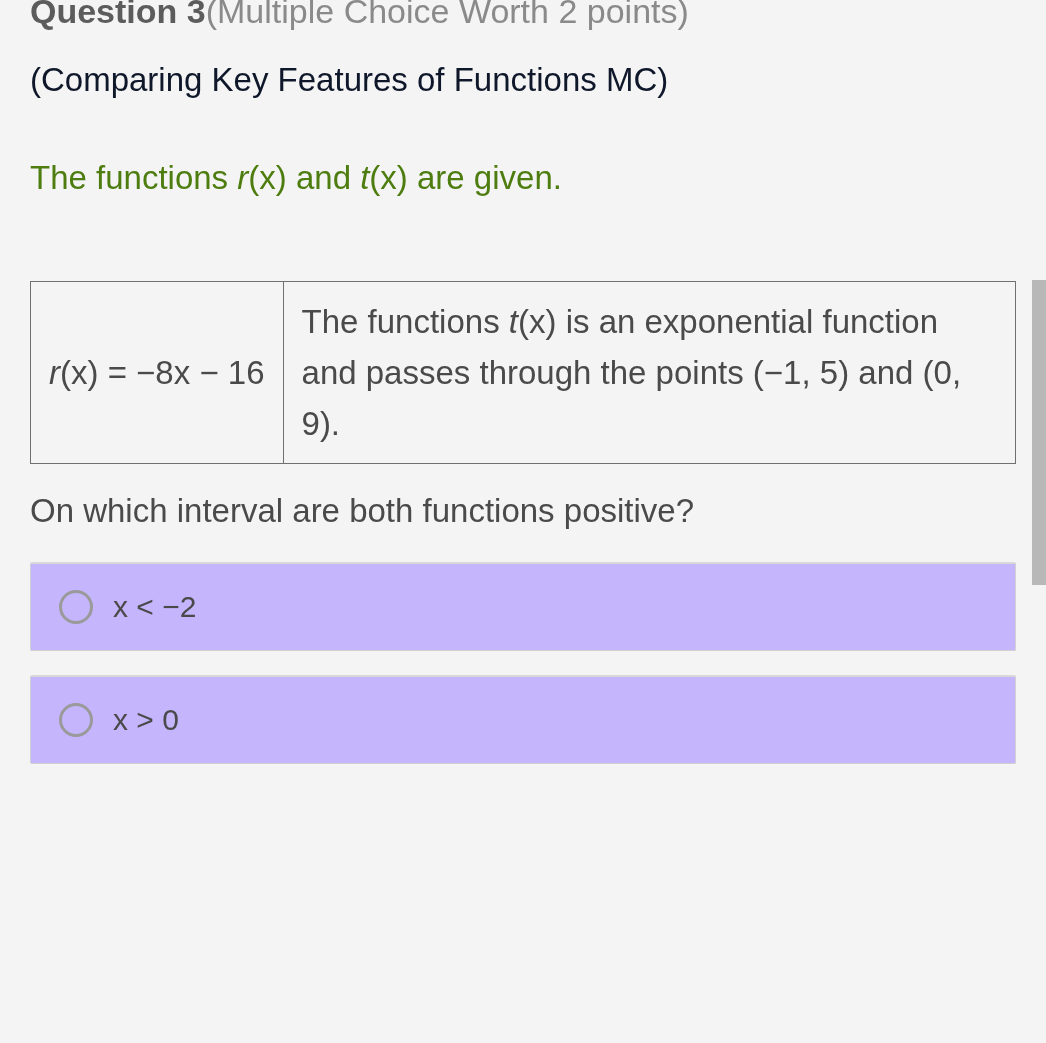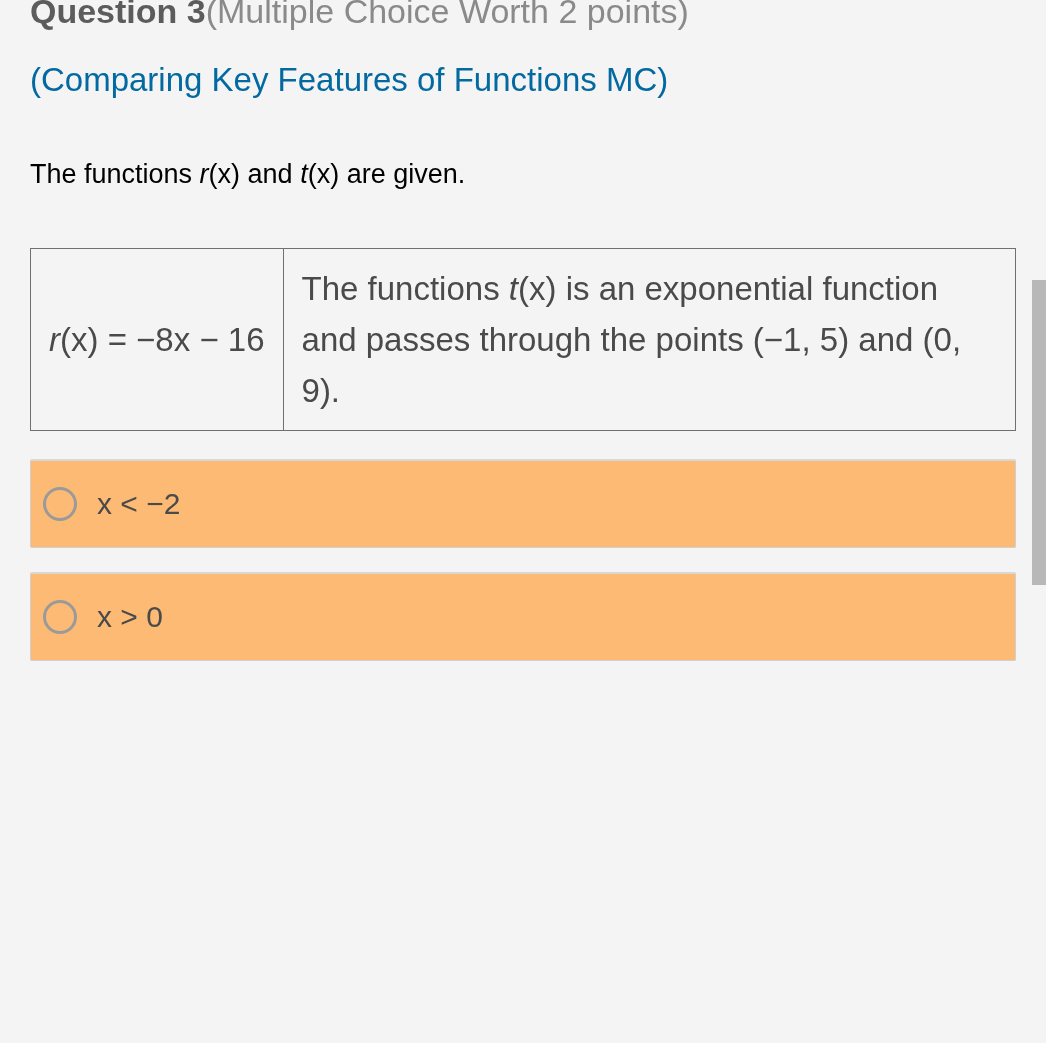--- a/index.html
+++ b/index.html
@@ -22,27 +22,27 @@
     color: #8a8a8a;
     margin-bottom: 30px;
     margin-top: -8px;
   }
   .question-header .qnum {
     font-weight: 700;
     color: #5c5c5c;
   }
   .topic {
     font-size: 33px;
-    color: #0369a1;
+    color: #0f172a;
     margin-bottom: 60px;
   }
   .given {
-    font-size: 27px;
-    color: #000000;
-    margin-bottom: 58px;
+    font-size: 33px;
+    color: #4d7c0f;
+    margin-bottom: 84px;
   }
   .ital { font-style: italic; }
   table.fn-table {
     border-collapse: collapse;
     margin-bottom: 28px;
     width: 100%;
   }
   table.fn-table td {
     border: 1px solid #707070;
     padding: 14px 18px;
@@ -60,25 +60,25 @@
     margin-bottom: 32px;
   }
   .options {
     display: flex;
     flex-direction: column;
     gap: 24px;
   }
   .option {
     display: flex;
     align-items: center;
-    background: #fdba74;
+    background: #c4b5fd;
     border: 1px solid #d0d0d0;
     border-top: 2px solid #d8d8d8;
     border-radius: 2px;
-    padding: 26px 12px;
+    padding: 26px 28px;
     font-size: 30px;
     color: #4a4a4a;
     cursor: pointer;
   }
   .radio {
     width: 34px;
     height: 34px;
     border: 3px solid #9a9a9a;
     border-radius: 50%;
     margin-right: 20px;
@@ -122,20 +122,21 @@
       <td>
         <span class="ital">r</span><span>(x) = −8x − 16</span>
       </td>
       <td>
         <span>The functions </span><span class="ital">t</span><span>(x) is an exponential function and passes through the points (−1, 5) and (0, 9).</span>
       </td>
     </tr>
   </tbody>
     </table>
 
+  <div class="prompt">On which interval are both functions positive?</div>
 
   <div class="options">
     <label class="option">
       <span class="radio"></span>
       <span>x &lt; −2</span>
     </label>
     <label class="option">
       <span class="radio"></span>
       <span>x &gt; 0</span>
     </label>

